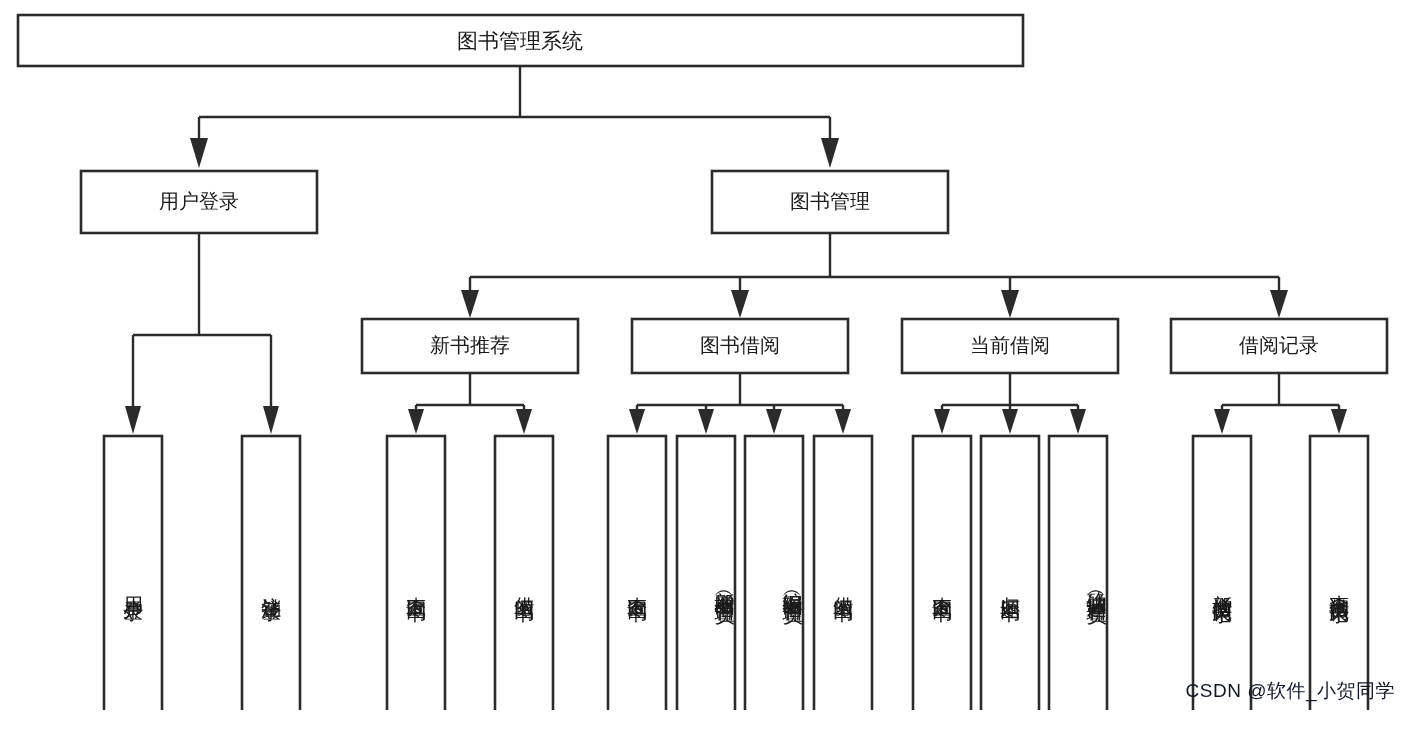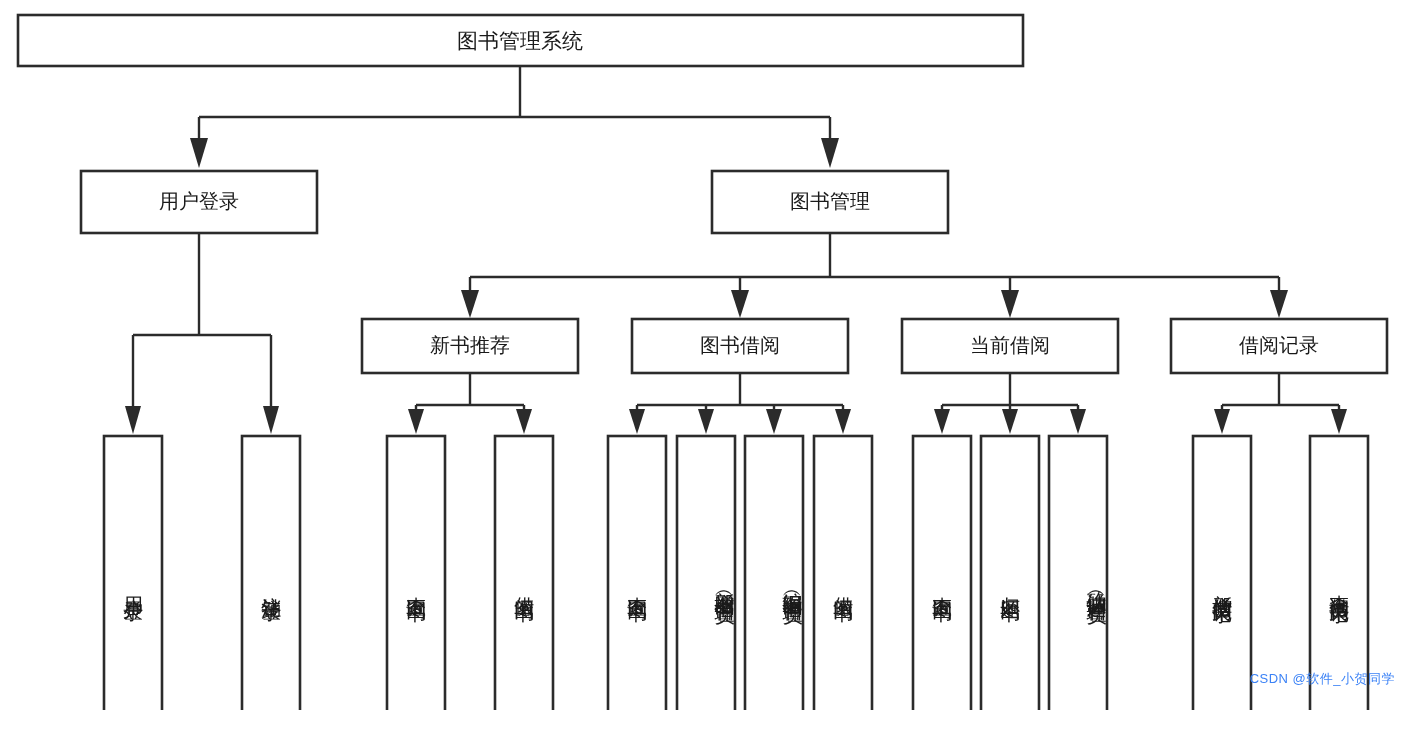--- a/index.html
+++ b/index.html
@@ -64,24 +64,24 @@
     font-size: 20px;
     line-height: 1.08;
     letter-spacing: 2px;
     color: #1a1a1a;
     pointer-events: none;
     white-space: nowrap;
   }
   .watermark {
     position: absolute;
     right: 10px;
-    bottom: 22px;
-    font-family: "Liberation Sans", "DejaVu Sans", sans-serif;
-    font-size: 13px;
-    color: #3b82f6;
+    bottom: 6px;
+    font-family: "Liberation Sans", "DejaVu Sans", sans-serif;
+    font-size: 19px;
+    color: #0f172a;
     letter-spacing: 0.5px;
     user-select: none;
   }
 </style>
 </head>
 <body>
 
 <div id="diagram-root">
 
   <svg id="tree-svg" viewBox="0 0 1405 747">

